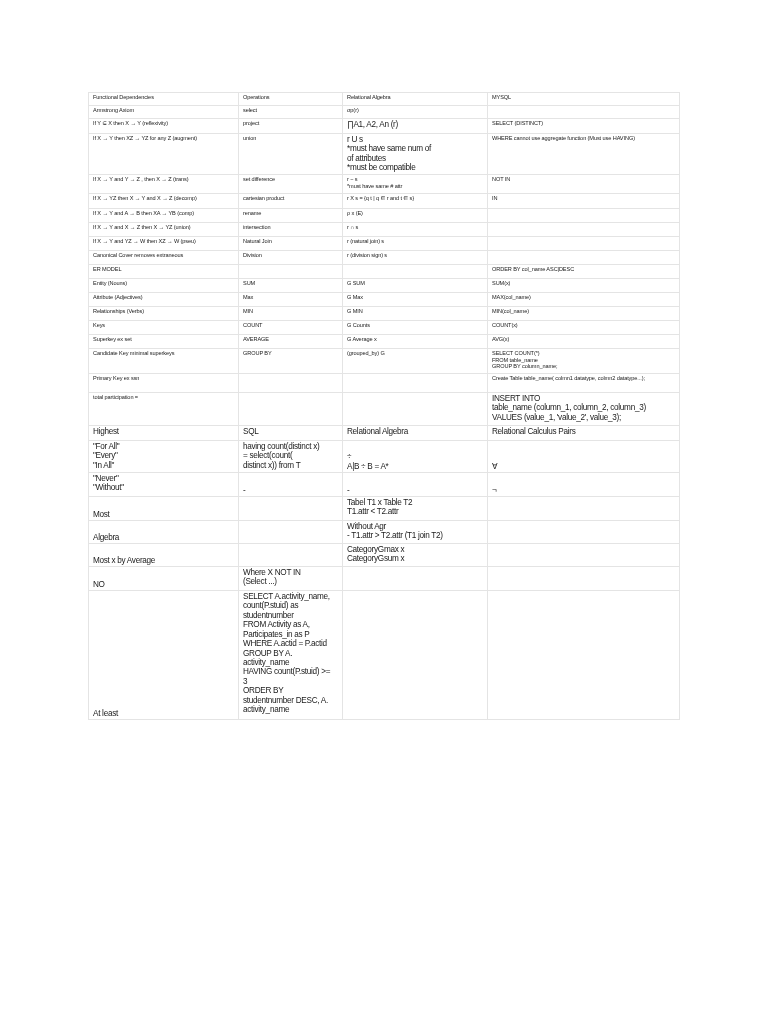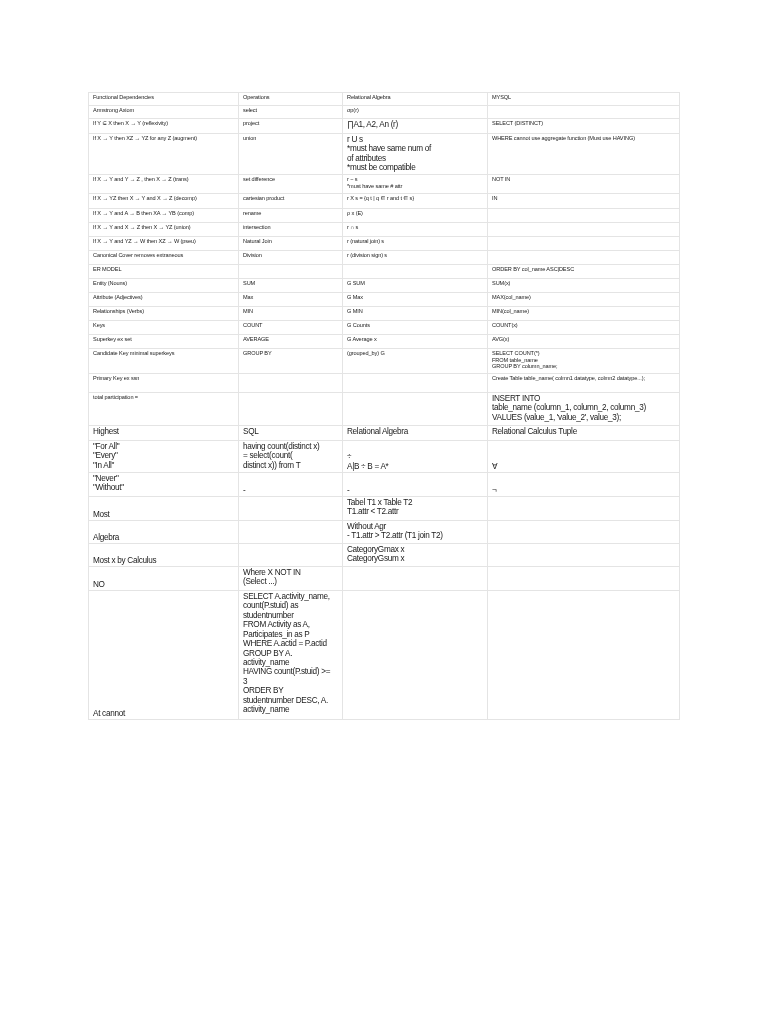--- a/index.html
+++ b/index.html
@@ -144,21 +144,21 @@
       <td class="small"></td>
       <td class="big">INSERT INTO
 table_name (column_1, column_2, column_3)
  VALUES (value_1, 'value_2', value_3);</td>
     </tr>
 
     <tr style="height:15px">
       <td class="big">Highest</td>
       <td class="big">SQL</td>
       <td class="big">Relational Algebra</td>
-      <td class="big">Relational Calculus Tuple</td>
+      <td class="big">Relational Calculus Pairs</td>
     </tr>
     <tr style="height:32px">
       <td class="big">"For All"
 "Every"
 "In All"</td>
       <td class="big">having count(distinct x)
 = select(count(
 distinct x)) from T</td>
       <td class="big bottom">÷
 A|B ÷ B = A*</td>
@@ -179,35 +179,35 @@
       <td class="big"></td>
     </tr>
     <tr style="height:23px">
       <td class="big bottom">Algebra</td>
       <td class="big"></td>
       <td class="big">Without Agr
  - T1.attr &gt; T2.attr (T1 join T2)</td>
       <td class="big"></td>
     </tr>
     <tr style="height:23px">
-      <td class="big bottom">Most x by Calculus</td>
+      <td class="big bottom">Most x by Average</td>
       <td class="big"></td>
       <td class="big">CategoryGmax x
 CategoryGsum x</td>
       <td class="big"></td>
     </tr>
     <tr style="height:24px">
       <td class="big bottom">NO</td>
       <td class="big">Where X NOT IN
 (Select ...)</td>
       <td class="big"></td>
       <td class="big"></td>
     </tr>
     <tr style="height:129px">
-      <td class="big bottom">At cannot</td>
+      <td class="big bottom">At least</td>
       <td class="big">SELECT A.activity_name,
 count(P.stuid) as
 studentnumber
 FROM Activity as A,
 Participates_in as P
 WHERE A.actid = P.actid
 GROUP BY A.
 activity_name
 HAVING count(P.stuid) &gt;=
 3

